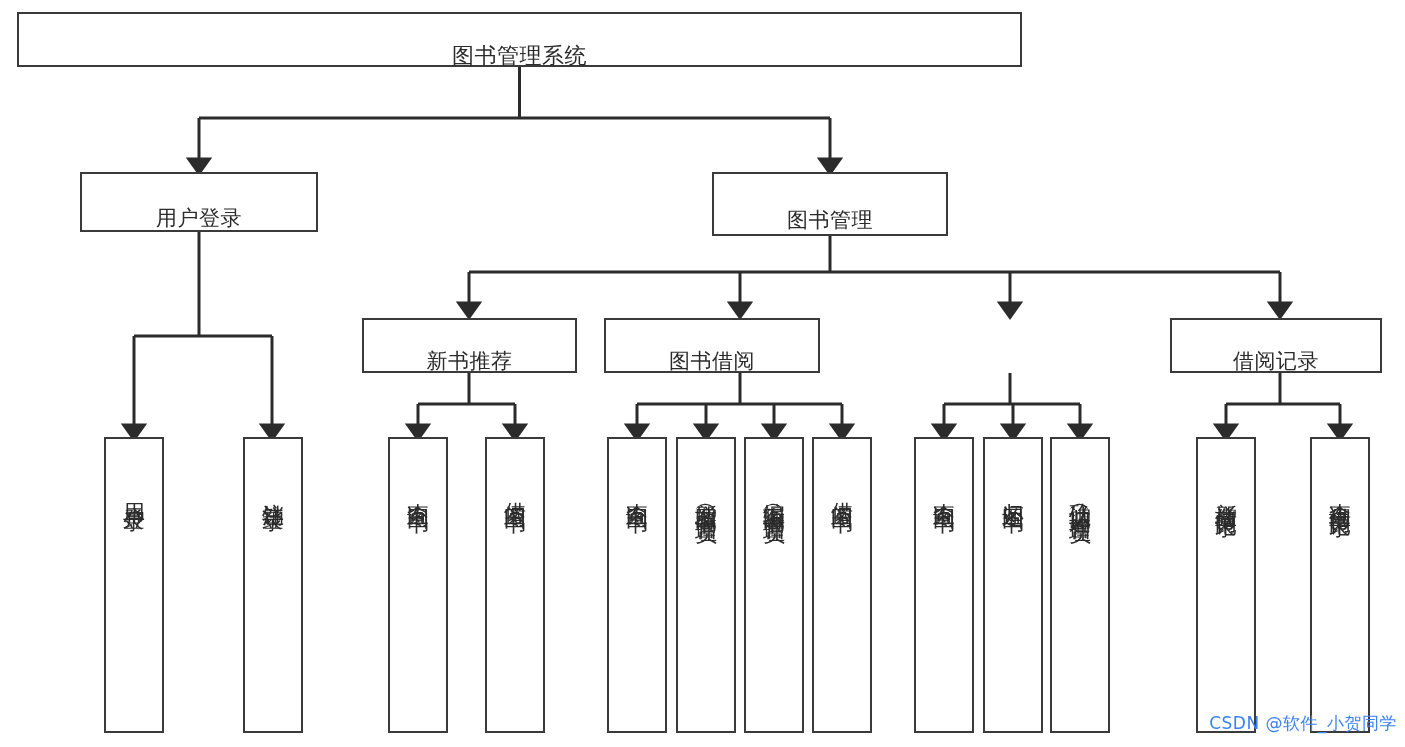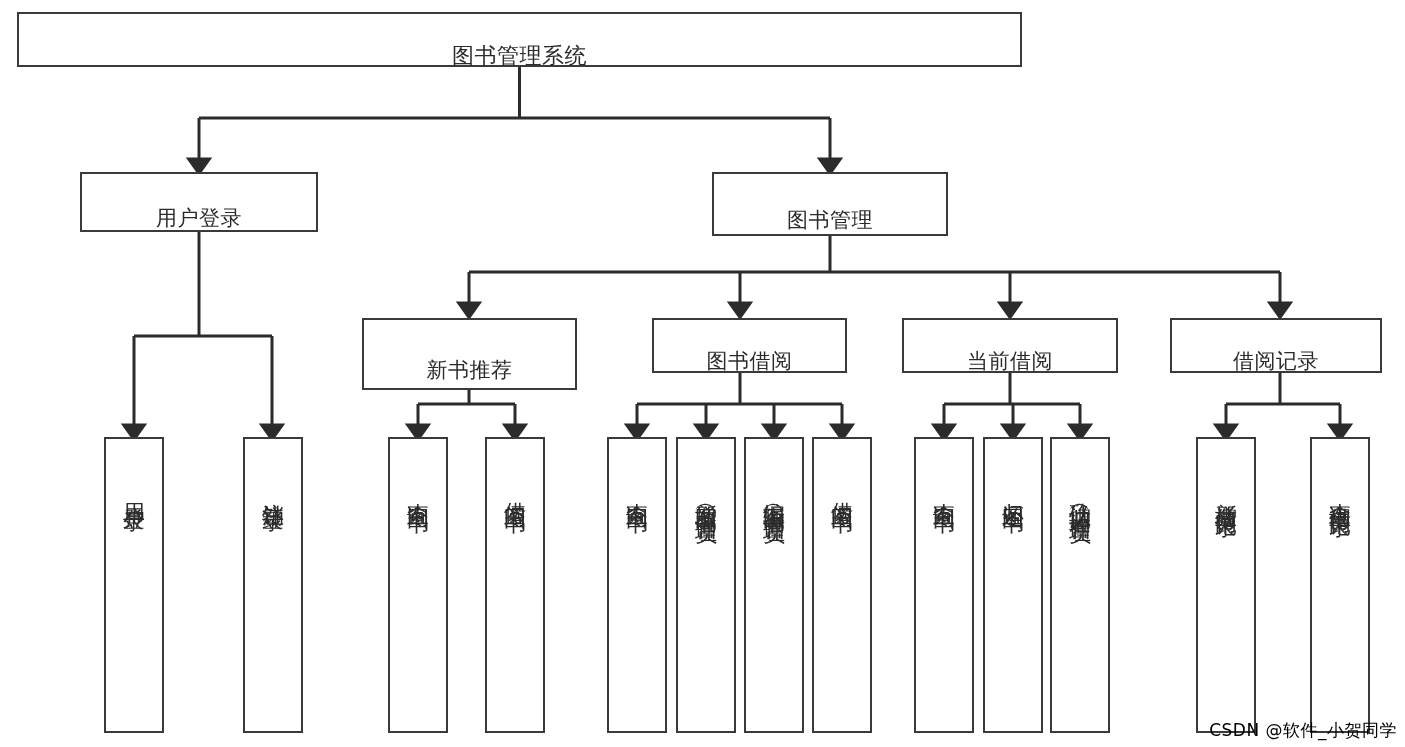--- a/index.html
+++ b/index.html
@@ -56,23 +56,23 @@
     font-size: 22px;
     letter-spacing: 3px;
     line-height: 1;
   }
   .node.root .node-label {
     font-size: 22px;
   }
   #watermark {
     position: absolute;
     right: 8px;
-    bottom: 5px;
+    bottom: 12px;
     font-size: 17px;
-    color: #000000;
+    color: #3b82f6;
     letter-spacing: 0.5px;
     user-select: none;
   }
 </style>
 </head>
 <body>
 
 <div id="diagram-root">
 
   <svg class="edges" viewBox="0 0 1405 747" xmlns="http://www.w3.org/2000/svg">
@@ -133,28 +133,25 @@
     <span class="node-label">图书管理系统</span>
   </div>
 
   <div class="node horizontal" style="left:80px; top:172px; width:238px; height:60px;">
     <span class="node-label">用户登录</span>
   </div>
   <div class="node horizontal" style="left:712px; top:172px; width:236px; height:64px;">
     <span class="node-label">图书管理</span>
   </div>
 
-  <div class="node horizontal" style="left:362px; top:318px; width:215px; height:72px;">
+  <div class="node horizontal" style="left:362px; top:318px; width:215px; height:55px;">
     <span class="node-label">新书推荐</span>
   </div>
-  <div class="node horizontal" style="left:652px; top:318px; width:195px; height:55px;font-family:Liberation Serif, serif;">
+  <div class="node horizontal" style="left:604px; top:318px; width:216px; height:55px;font-family:Liberation Serif, serif;">
     <span class="node-label">图书借阅</span>
-  </div>
-  <div class="node horizontal" style="left:902px; top:318px; width:216px; height:55px;">
-    <span class="node-label">当前借阅</span>
   </div>
   <div class="node horizontal" style="left:1170px; top:318px; width:212px; height:55px;">
     <span class="node-label">借阅记录</span>
   </div>
 
   <div class="node vertical" style="left:104px; top:437px; width:60px; height:296px;">
     <span class="node-label">用户登录</span>
   </div>
   <div class="node vertical" style="left:243px; top:437px; width:60px; height:296px;">
     <span class="node-label">注销登录</span>

